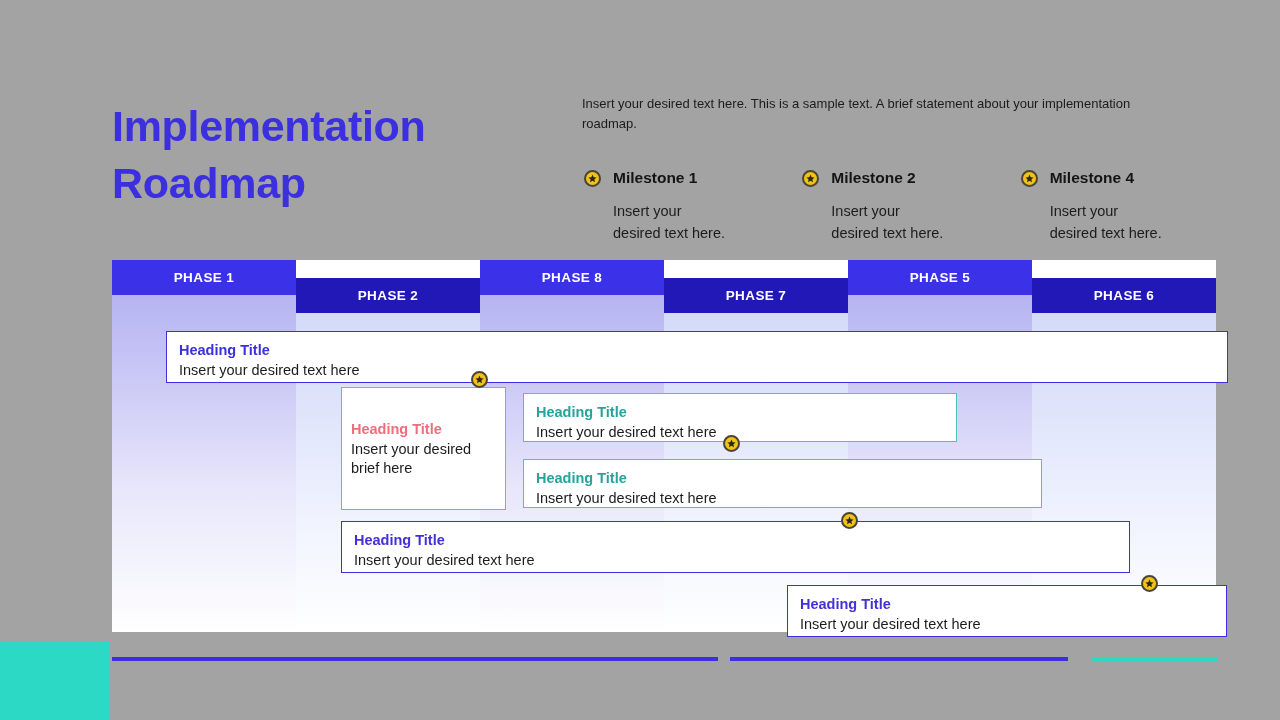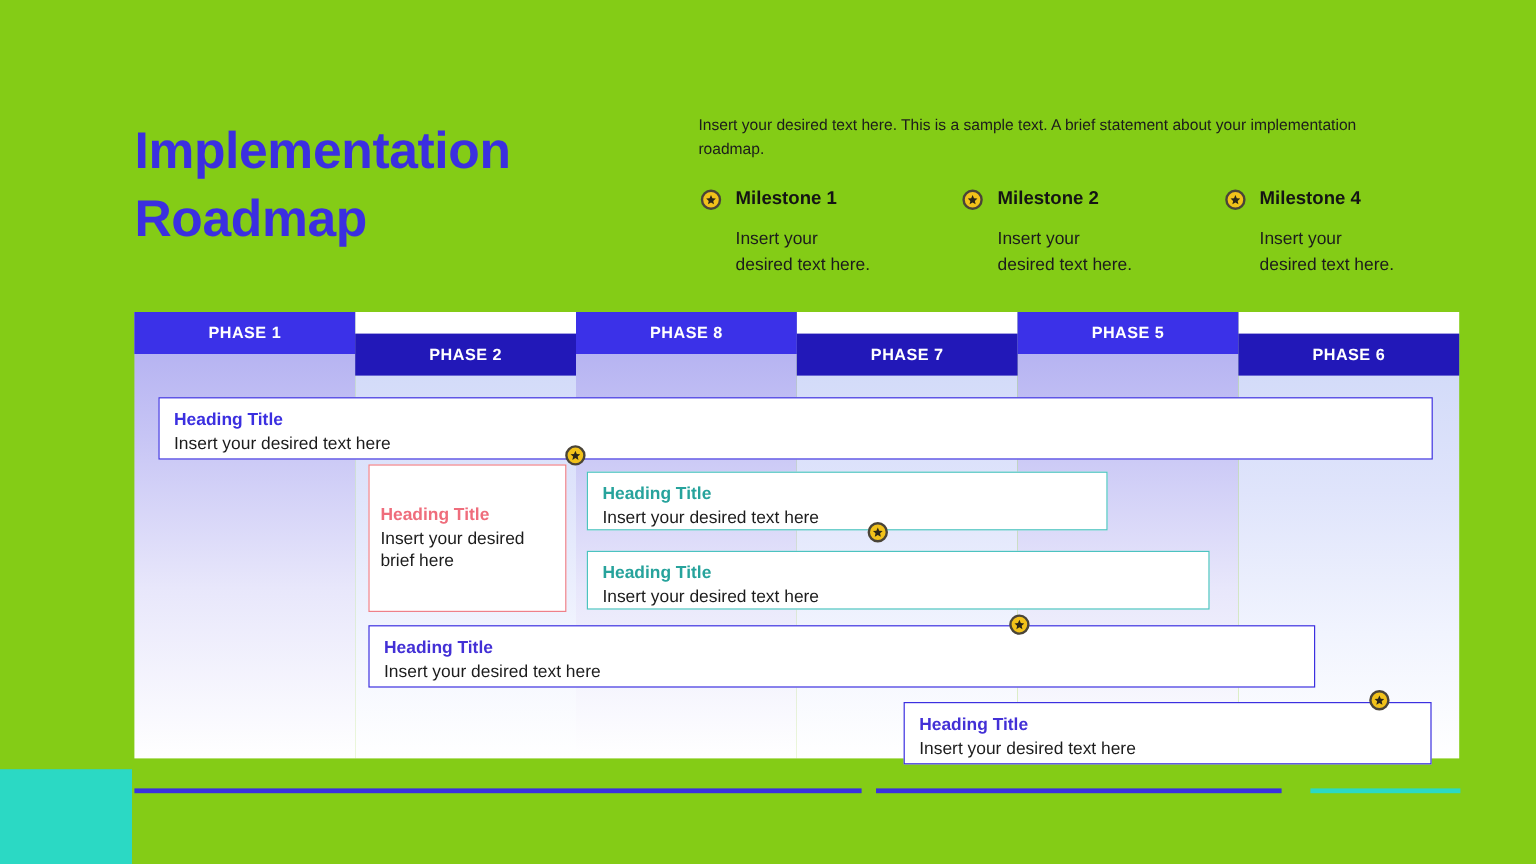--- a/index.html
+++ b/index.html
@@ -13,21 +13,21 @@
     font-family: "Liberation Sans", sans-serif;
     overflow: hidden;
     position: relative;
   }
 
   .slide {
     position: absolute;
     inset: 0;
     width: 1280px;
     height: 720px;
-    background: #84cc16;
+    background: #a3a3a3;
   }
 
   
   .title {
     position: absolute;
     left: 112px;
     top: 98px;
     width: 430px;
     font-size: 43px;
     font-weight: bold;
@@ -42,21 +42,21 @@
     top: 94px;
     width: 560px;
     font-size: 13px;
     line-height: 1.55;
     color: #1c1c1c;
   }
 
   .milestones {
     position: absolute;
     left: 582px;
-    top: 156px;
+    top: 168px;
     width: 640px;
     display: flex;
     gap: 15px;
   }
   .milestone {
     width: 212px;
     position: relative;
     padding-left: 31px;
     box-sizing: border-box;
   }
@@ -137,20 +137,21 @@
     background: #2218B8;
   }
 
   
   .box {
     position: absolute;
     background: #ffffff;
     border: 1px solid #3B2FE0;
     box-sizing: border-box;
     padding: 9px 8px 8px 12px;
+    margin-left: 34px;
   }
   .box .bx-title {
     font-size: 14.5px;
     font-weight: bold;
     line-height: 1.3;
     color: #3B2FE0;
   }
   .box .bx-text {
     font-size: 14.5px;
     line-height: 1.34;

